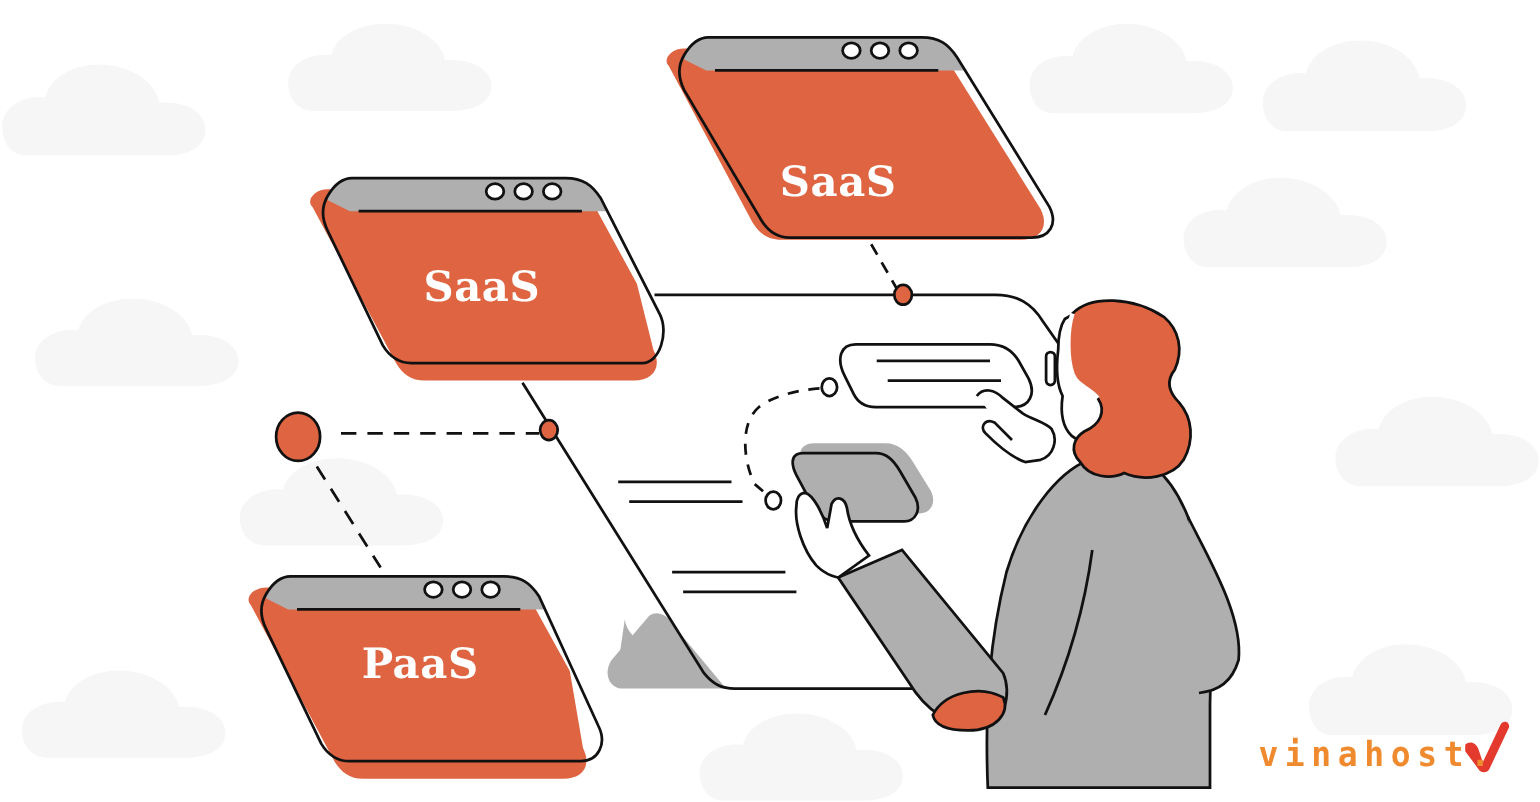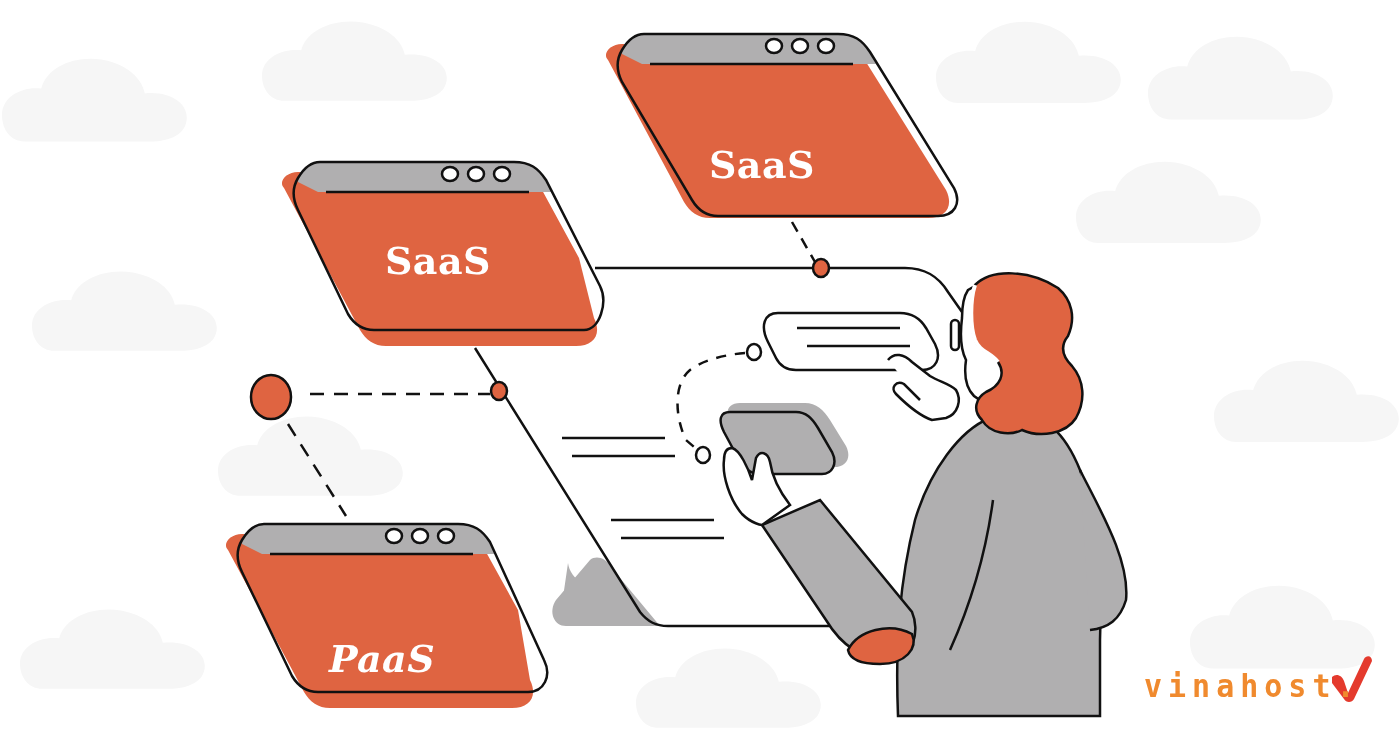--- a/index.html
+++ b/index.html
@@ -142,17 +142,17 @@
     <path d="M975,285 C970,300 970,326 975,340 C980,352 990,352 998,362" fill="none" stroke="#fff" stroke-width="4"></path>
   </g>
 
   <g transform="translate(1330,655)">
     <path d="M2,22 C6,18 12,20 14,26 L18,38 L34,4 C36,0 42,0 42,6 L24,44 C22,48 16,48 14,44 L2,28 Z" fill="#E43A2D"></path>
   </g>
 </svg>
 
 <div class="win-label" style="left:762px; top:110px;margin-top:32px;">SaaS</div>
 <div class="win-label" style="left:438px; top:238px;">SaaS</div>
-<div class="win-label" style="left:382px; top:636px;font-style:italic;">PaaS</div>
+<div class="win-label" style="left:382px; top:580px;">PaaS</div>
 
 <div class="brand">
   <span class="brand-text" style="color:#F08A2E;">vinahost.</span>
 </div>
 
 </body></html>

